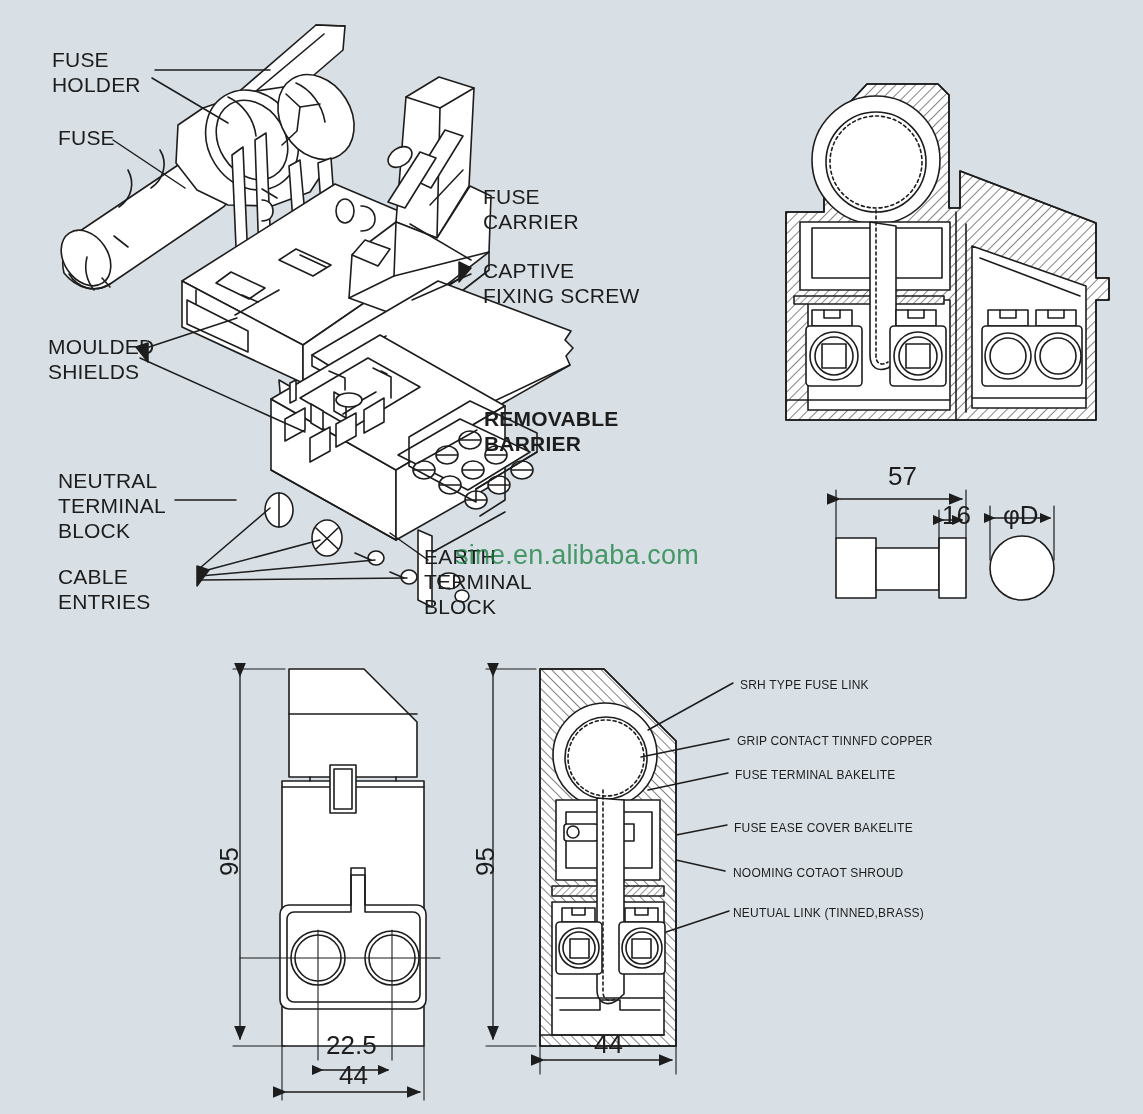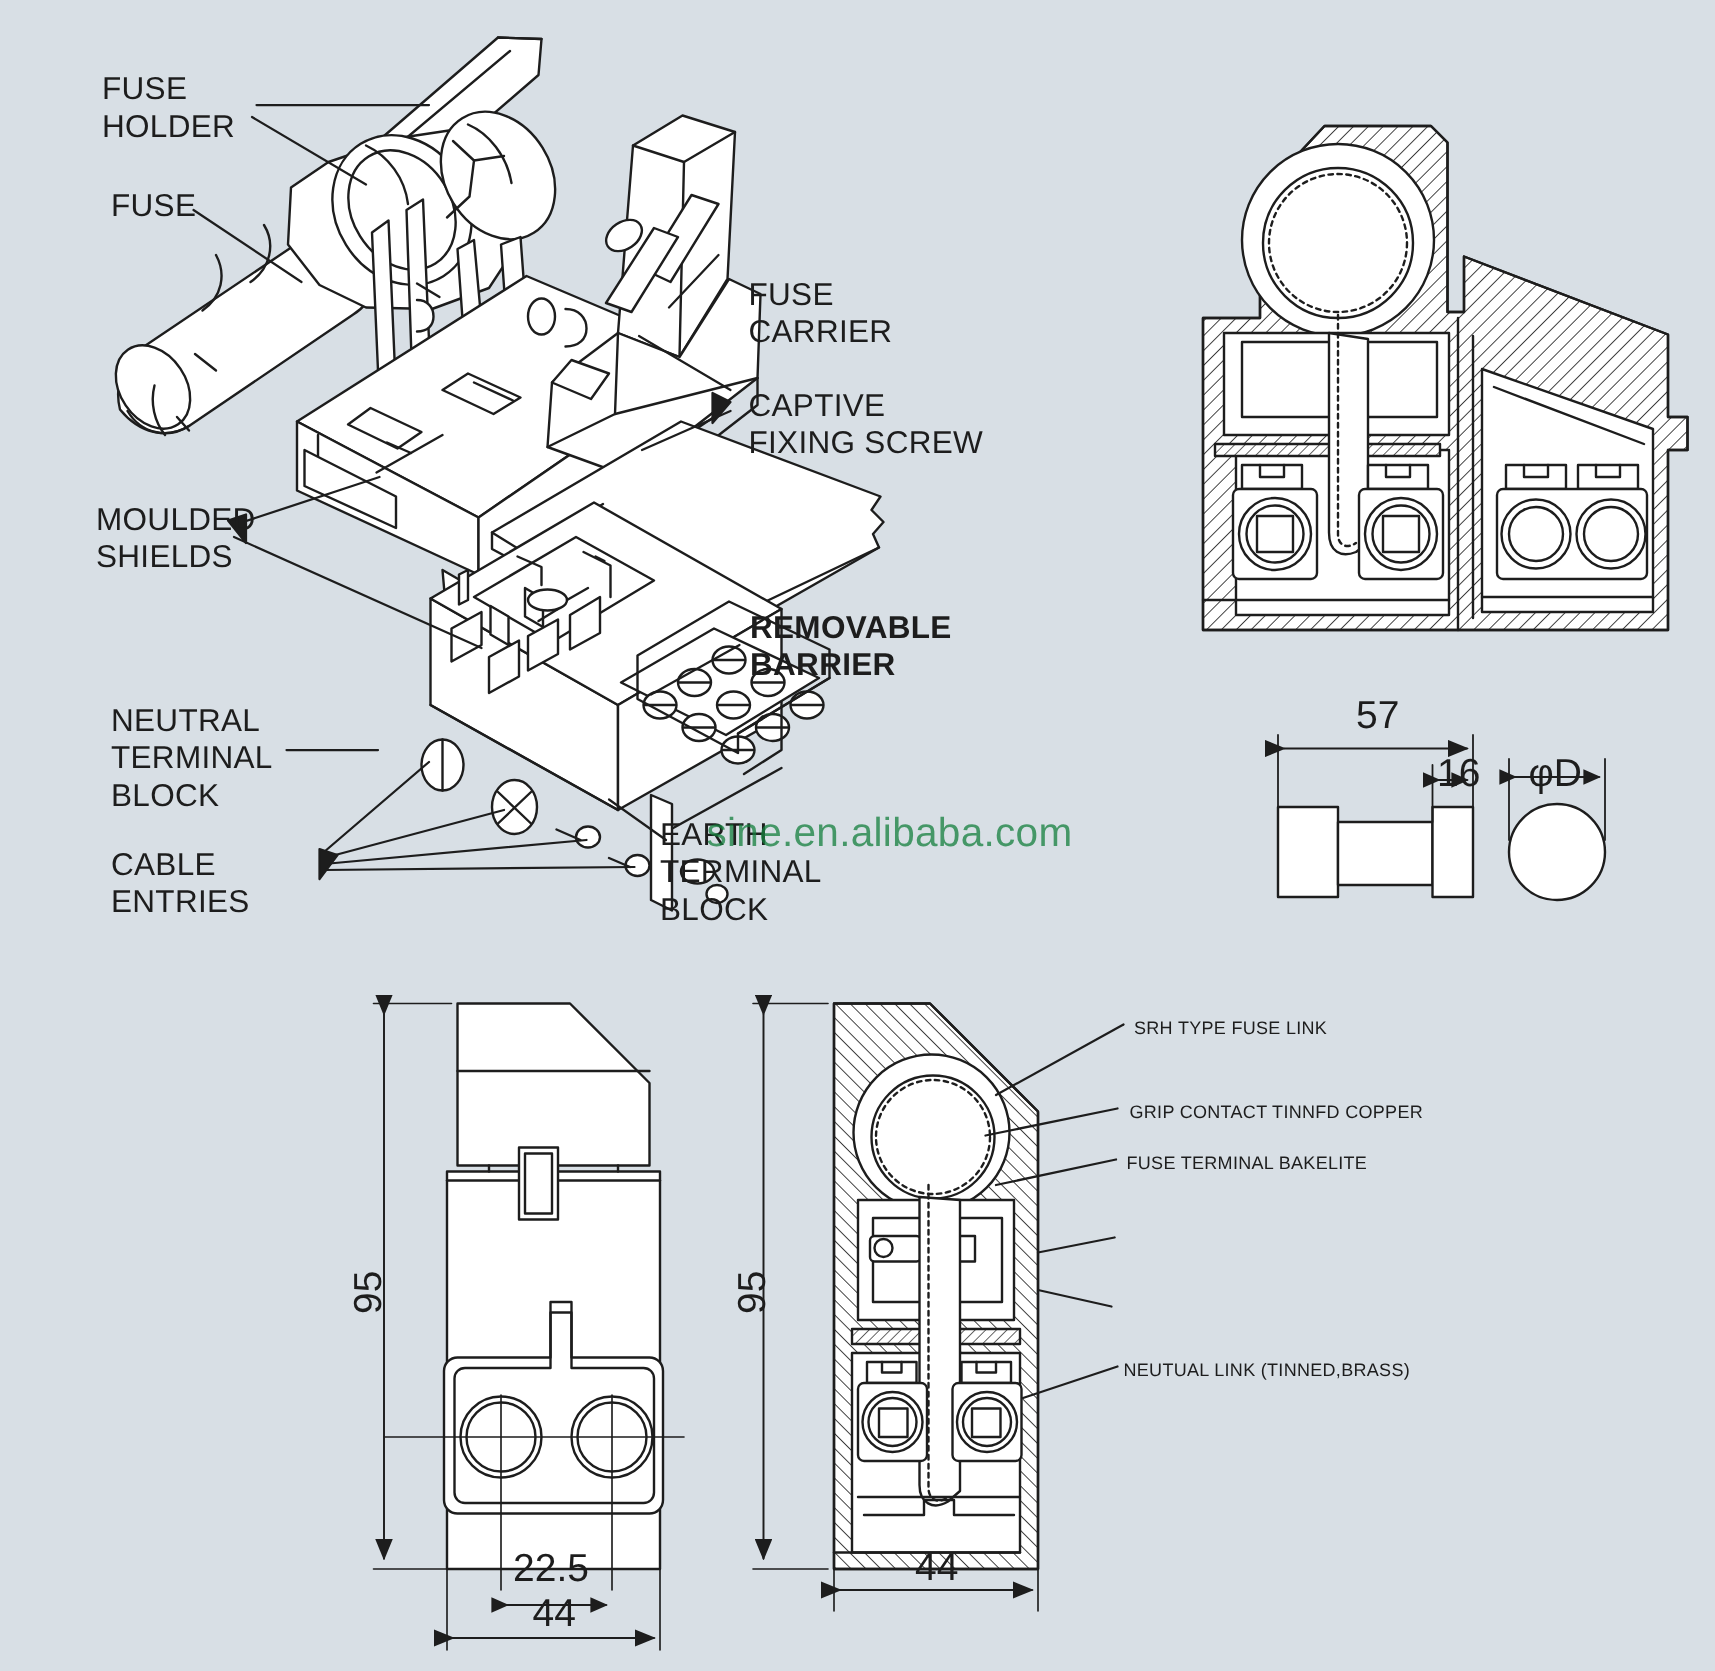--- a/index.html
+++ b/index.html
@@ -3,21 +3,21 @@
 <meta charset="utf-8">
 <style>
   html,body{margin:0;padding:0;}
   body{
     width:1143px;height:1114px;
     background:#d8dfe5;
     font-family:"Liberation Sans", sans-serif;
     overflow:hidden;
     position:relative;
   }
-  #root{position:relative;width:946px;height:1114px;margin-left:16px;}
+  #root{position:relative;width:946px;height:1114px;}
   svg{display:block;position:absolute;top:0;left:0;}
   .lbl{
     position:absolute;
     color:#1d1d1d;
     font-family:"Liberation Sans", sans-serif;
     font-size:21px;
     line-height:25px;
     letter-spacing:0.2px;
     white-space:pre;
     font-weight:400;
@@ -413,15 +413,17 @@
   <div class="dim rot90" style="left:214px;top:876px;">95</div>
   <div class="dim" style="left:326px;top:1030px;">22.5</div>
   <div class="dim" style="left:339px;top:1060px;">44</div>
 
   <div class="dim rot90" style="left:470px;top:876px;">95</div>
   <div class="dim" style="left:594px;top:1029px;">44</div>
 
   <div class="lbl lbl-sm" style="left:740px;top:674px;">SRH TYPE FUSE LINK</div>
   <div class="lbl lbl-sm" style="left:737px;top:730px;">GRIP CONTACT TINNFD COPPER</div>
   <div class="lbl lbl-sm" style="left:735px;top:764px;">FUSE TERMINAL BAKELITE</div>
+  <div class="lbl lbl-sm" style="left:734px;top:817px;">FUSE EASE COVER BAKELITE</div>
+  <div class="lbl lbl-sm" style="left:733px;top:862px;">NOOMING COTAOT SHROUD</div>
   <div class="lbl lbl-sm" style="left:733px;top:902px;">NEUTUAL LINK (TINNED,BRASS)</div>
 
 </div>
 
 </body></html>

